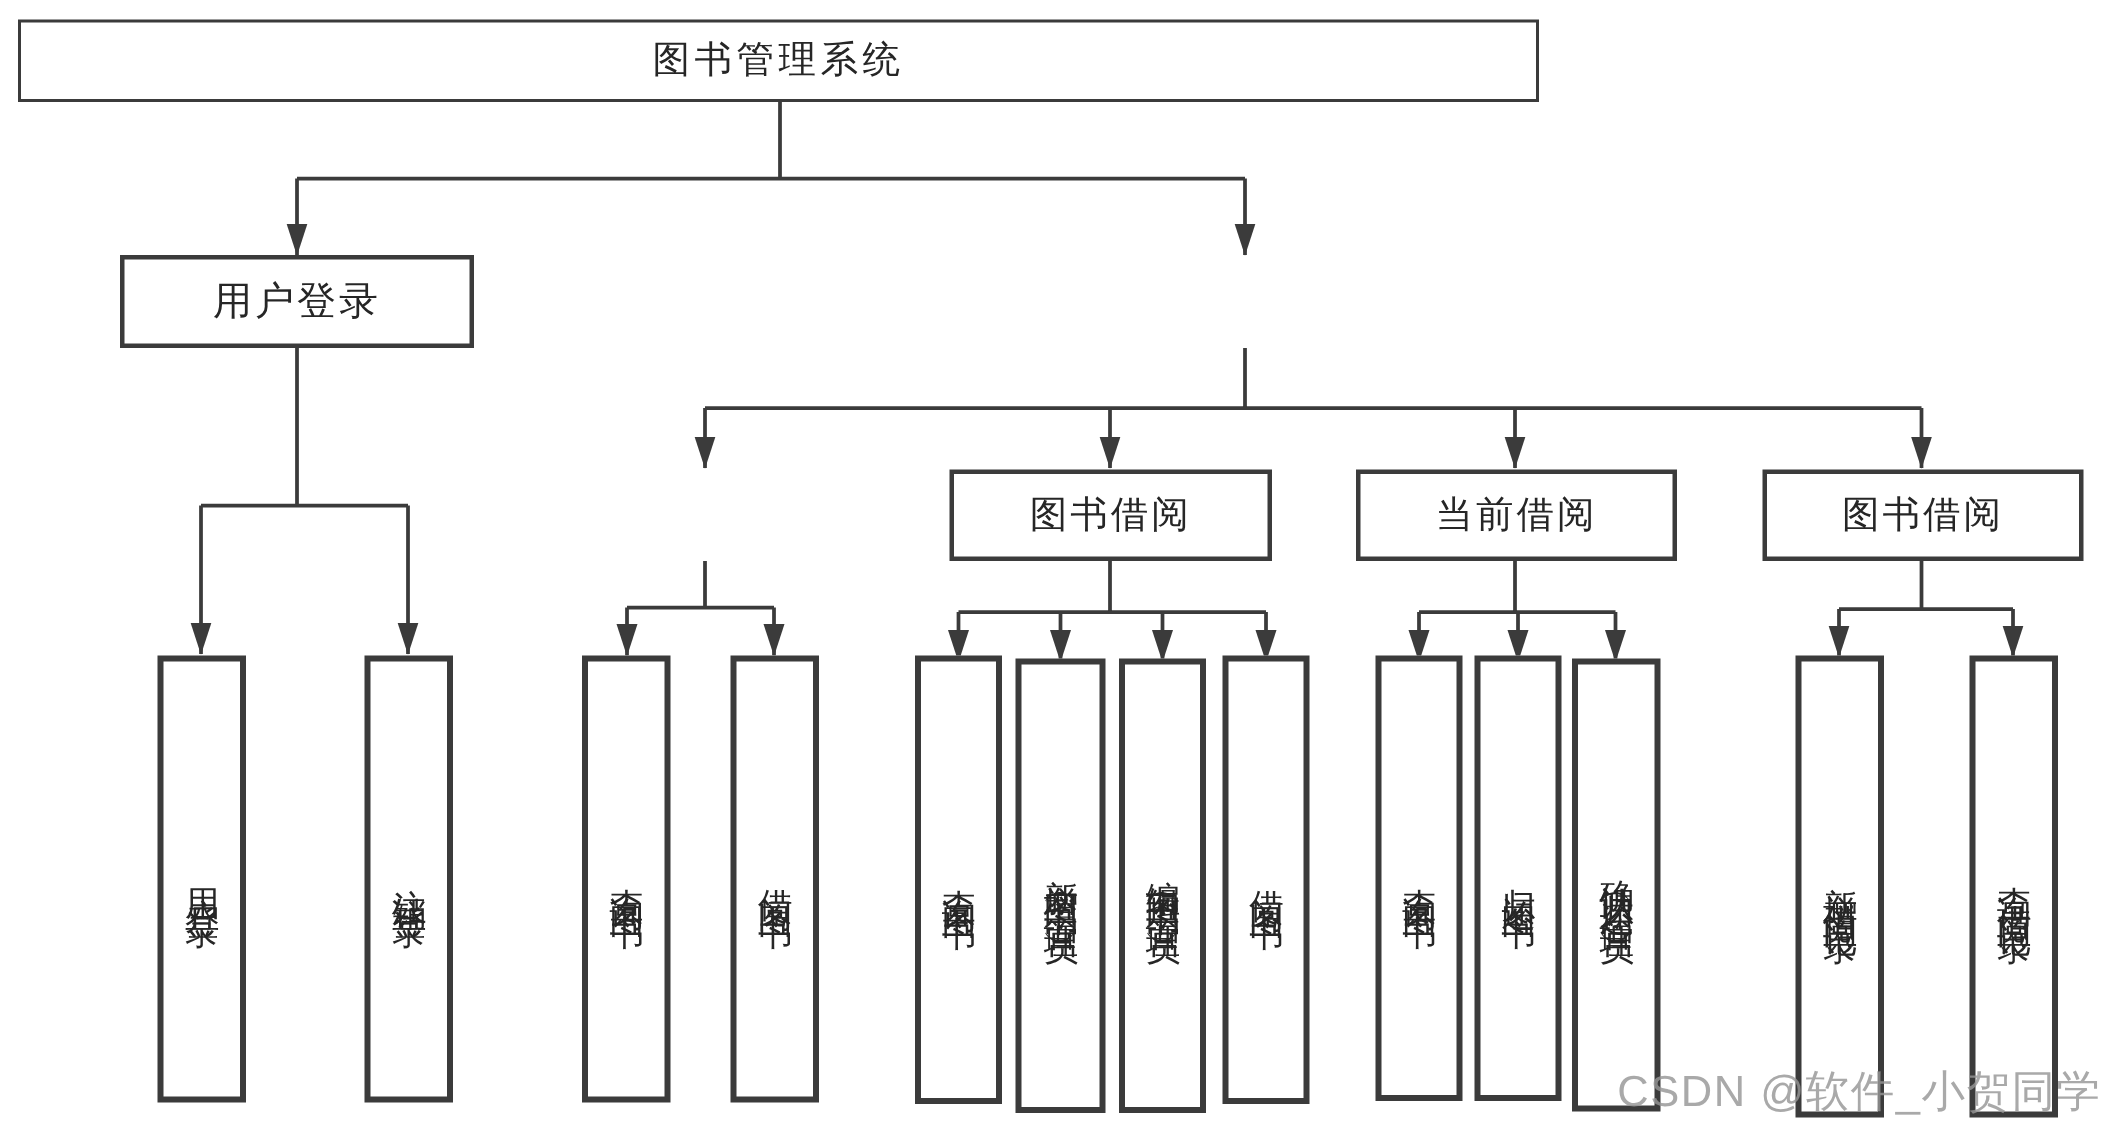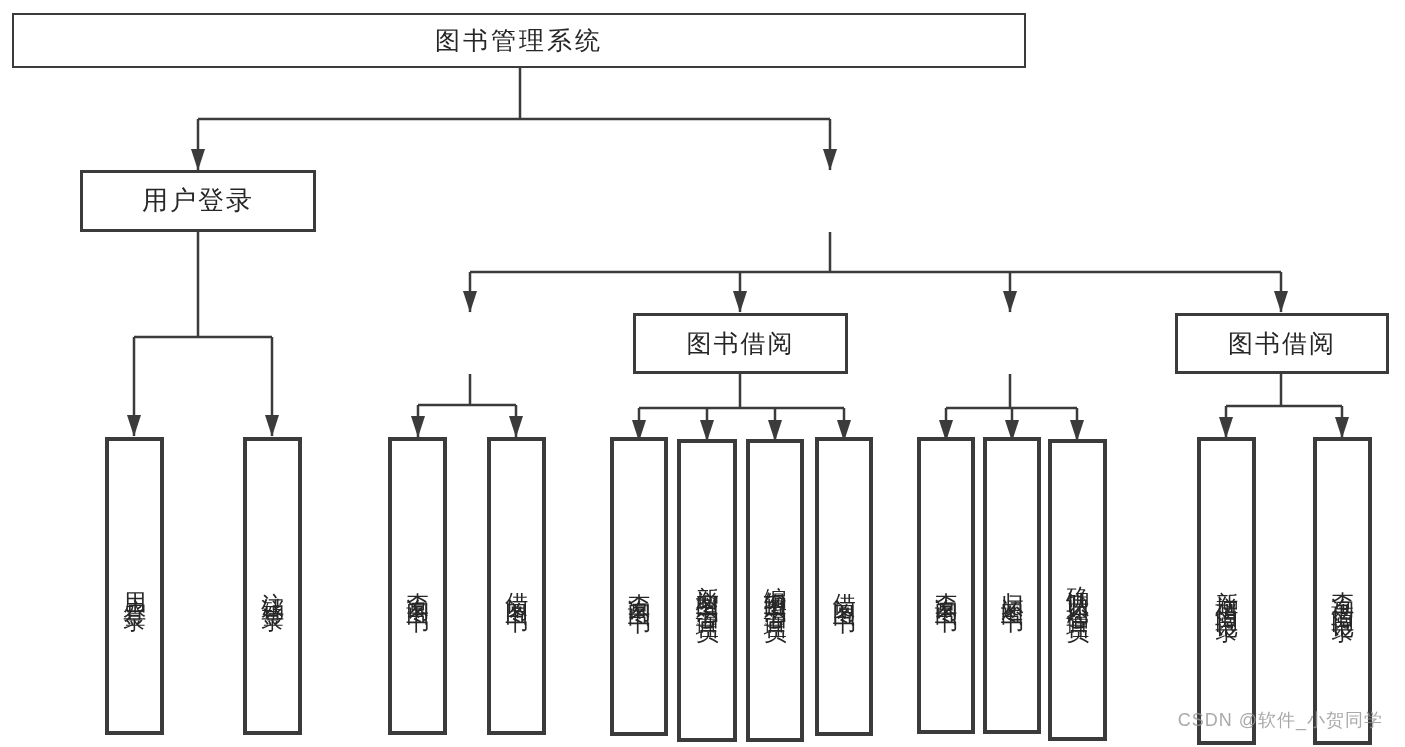--- a/index.html
+++ b/index.html
@@ -16,23 +16,23 @@
   .lv1{border-width:2px;font-size:25px;letter-spacing:3px;}
   .lv2{font-size:26px;letter-spacing:2px;}
   .lv3{font-size:25px;letter-spacing:2px;}
   .vbox{
     border-width:4px;
     writing-mode:vertical-rl;text-orientation:mixed;
     font-size:23px;letter-spacing:6px;
   }
   .vbox.tight{letter-spacing:5px;}
   .watermark{
-    position:absolute;right:22px;top:708px;z-index:3;
+    position:absolute;right:4px;top:708px;z-index:3;
     font-family:"Liberation Sans","DejaVu Sans",sans-serif;
-    font-size:18px;letter-spacing:1px;color:rgba(150,150,150,0.82);
+    font-size:29px;letter-spacing:1px;color:rgba(150,150,150,0.82);
     white-space:nowrap;
   }
 </style>
 </head>
 <body>
 
 <div class="stage">
 
   <svg class="connectors" width="1405" height="747" viewBox="0 0 1405 747">
     <defs>
@@ -81,20 +81,23 @@
     <span>图书管理系统</span>
   </div>
 
   <div class="box lv2" style="left:80px;top:170px;width:236px;height:62px">
     <span>用户登录</span>
   </div>
 
   <div class="box lv3" style="left:633px;top:313px;width:215px;height:61px">
     <span>图书借阅</span>
   </div>
+  <div class="box lv3" style="left:904px;top:313px;width:214px;height:61px">
+    <span>当前借阅</span>
+  </div>
   <div class="box lv3" style="left:1175px;top:313px;width:214px;height:61px">
     <span>图书借阅</span>
   </div>
 
   <div class="box vbox" style="left:105px;top:437px;width:59px;height:298px">
     <span>用户登录</span>
   </div>
   <div class="box vbox" style="left:243px;top:437px;width:59px;height:298px">
     <span>注销登录</span>
   </div>

